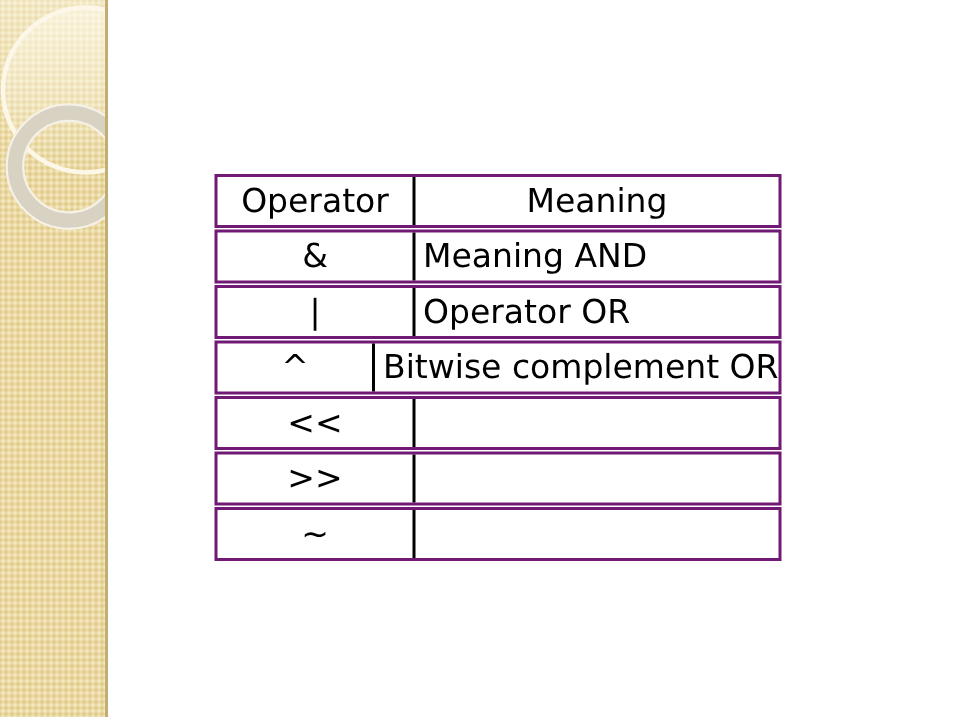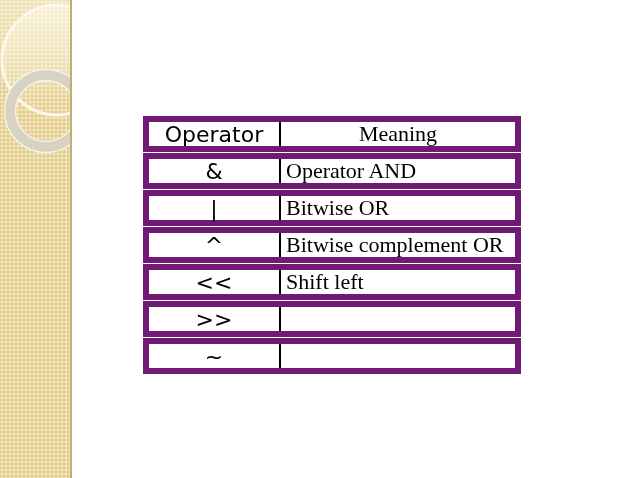--- a/index.html
+++ b/index.html
@@ -39,38 +39,37 @@
     top: 116px;
     width: 378px;
     color: #000000;
     font-size: 22px;
   }
   .trow {
     display: flex;
     box-sizing: border-box;
     height: 36px;
     margin-bottom: 1px;
-    border: 6px solid #701a75;
+    border: 2px solid #701a75;
     background: #ffffff;
   }
   .c1 {
     box-sizing: border-box;
     width: 132px;
     border-right: 2px solid #000000;
     display: flex;
     align-items: center;
     justify-content: center;
   }
   .c2 {
     flex: 1;
     display: flex;
     align-items: center;
     padding-left: 5px;
     white-space: nowrap;
-    font-family: Liberation Serif, serif;
   }
   .trow.head .c2 {
     justify-content: center;
     padding-left: 0;
   }
 </style>
 </head>
 <body>
 
 <div class="slide">
@@ -98,36 +97,35 @@
 
   <div class="op-table">
 
     <div class="trow head">
       <div class="c1">Operator</div>
       <div class="c2">Meaning</div>
     </div>
 
     <div class="trow">
       <div class="c1">&amp;</div>
-      <div class="c2">Operator AND</div>
+      <div class="c2">Meaning AND</div>
     </div>
 
     <div class="trow">
       <div class="c1">|</div>
-      <div class="c2">Bitwise OR</div>
+      <div class="c2">Operator OR</div>
     </div>
 
     <div class="trow">
       <div class="c1">^</div>
       <div class="c2">Bitwise complement OR</div>
     </div>
 
     <div class="trow">
       <div class="c1">&lt;&lt;</div>
-      <div class="c2">Shift left</div>
     </div>
 
     <div class="trow">
       <div class="c1">&gt;&gt;</div>
     </div>
 
     <div class="trow">
       <div class="c1">~</div>
     </div>
 

